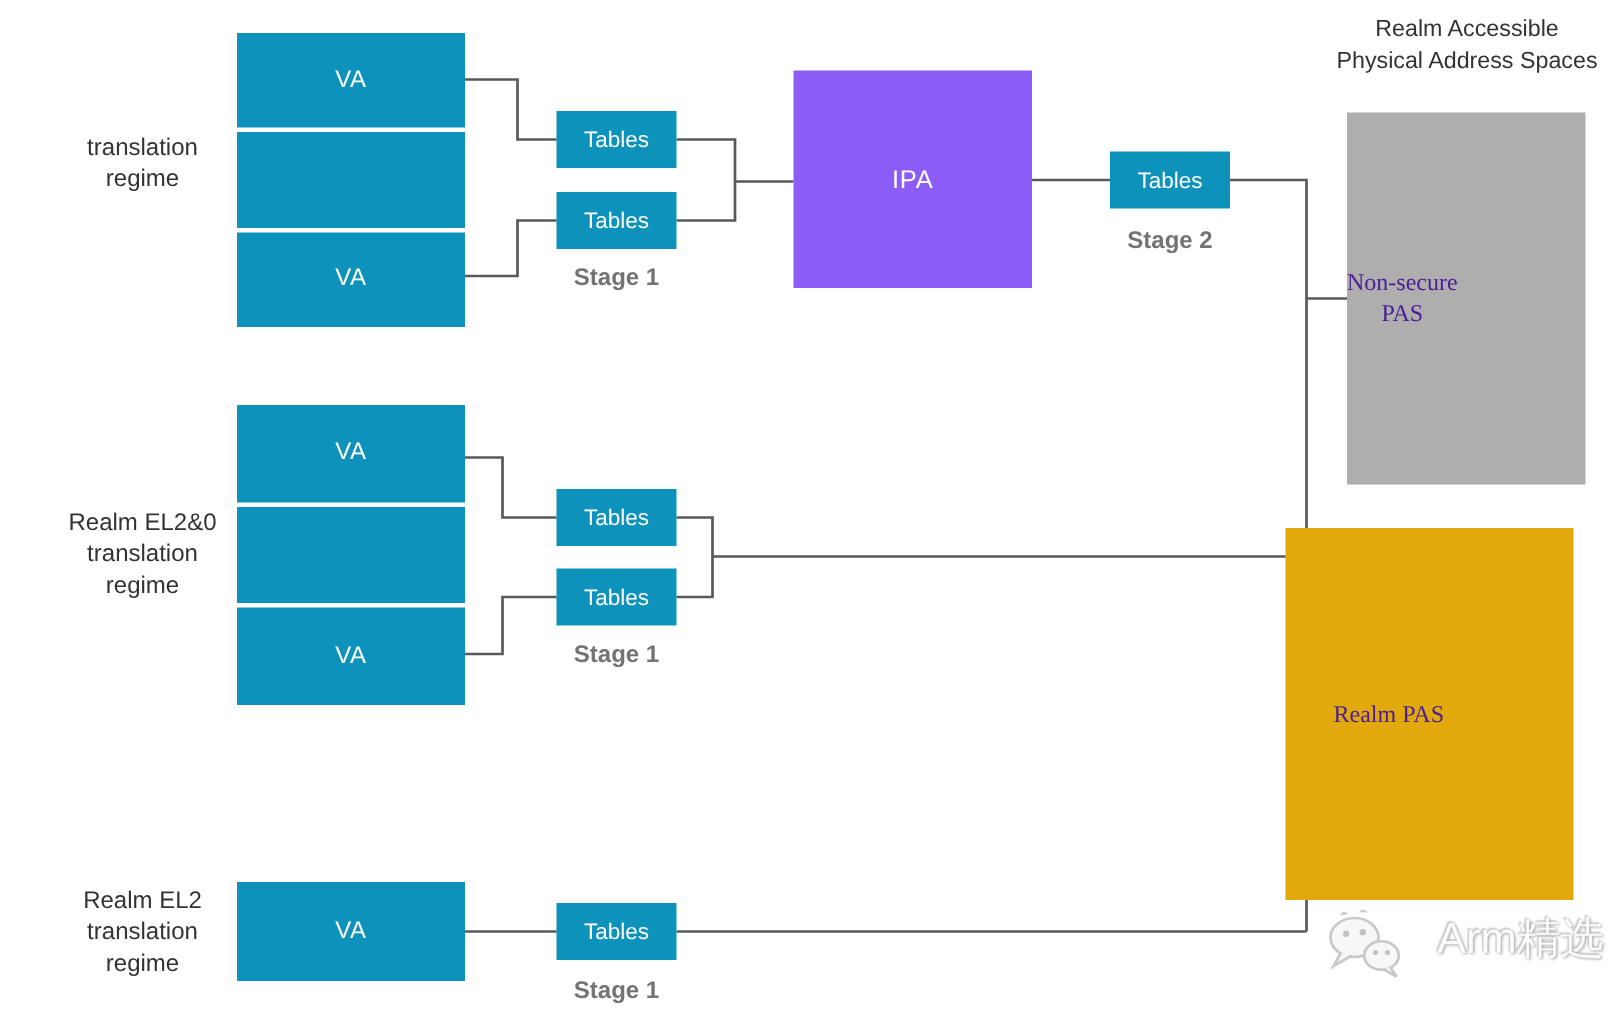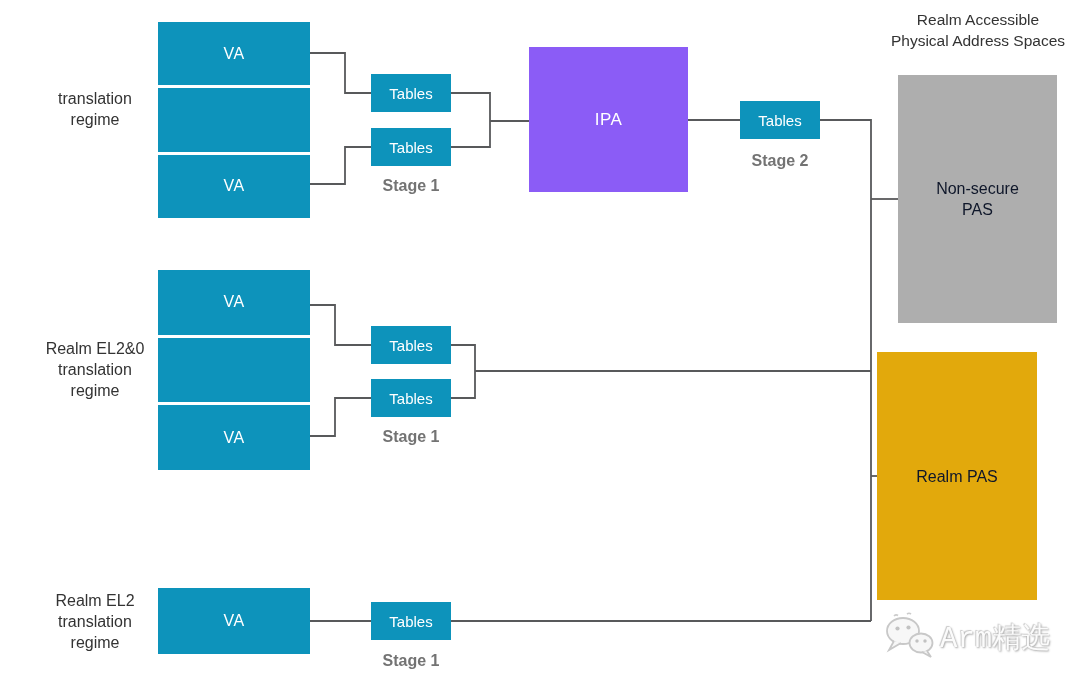--- a/index.html
+++ b/index.html
@@ -41,28 +41,28 @@
   .ipa-box{
     position:absolute;left:529px;top:47px;width:159px;height:145px;
     background:#8b5cf6;display:flex;align-items:center;justify-content:center;
     color:#ffffff;font-size:17px;letter-spacing:0.5px;
   }
   .pas-title{
     position:absolute;left:882px;top:9px;width:192px;text-align:center;
     font-size:15.5px;line-height:21px;color:#333333;
   }
   .pas-box{
-    position:absolute;display:flex;align-items:center;justify-content:center;
-    text-align:center;font-size:16px;color:#0f172a;line-height:21px;
+    position:absolute;display:flex;align-items:center;
+    text-align:center;font-size:16px;color:#4c1d95;line-height:21px;font-family:Liberation Serif, serif;
   }
   .pas-nonsecure{left:898px;top:75px;width:159px;height:248px;background:#aeaeae;}
-  .pas-realm{left:877px;top:352px;width:160px;height:248px;background:#e2a90c;}
+  .pas-realm{left:857px;top:352px;width:160px;height:248px;background:#e2a90c;padding-left:32px;}
   .watermark{
     position:absolute;left:884px;top:606px;width:190px;height:52px;
-    display:flex;align-items:flex-end;gap:4px;font-family:Liberation Mono, monospace;
+    display:flex;align-items:flex-start;gap:22px;
   }
   .watermark-text{
     font-size:29px;color:#fbfbfb;white-space:nowrap;
     text-shadow:0 0 1px #bdbdbd, 1px 1px 2px #a9a9a9, -1px -1px 1px #cfcfcf;
   }
 </style>
 </head>
 <body>
 
 <div class="stage">

